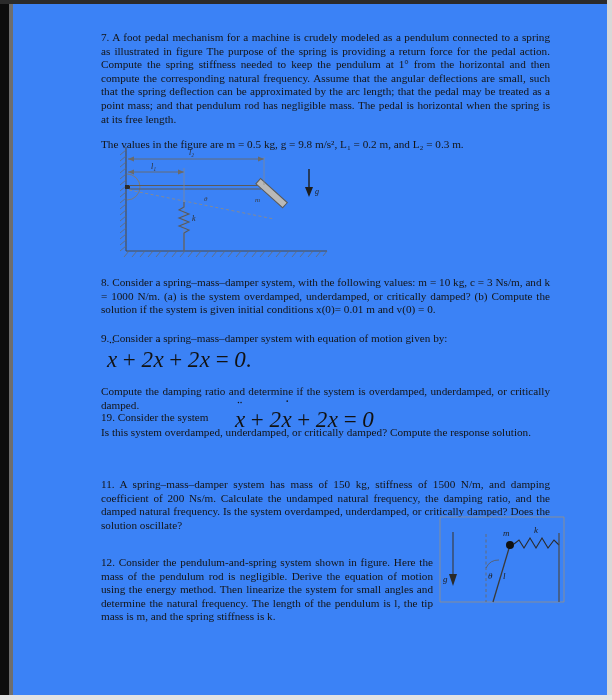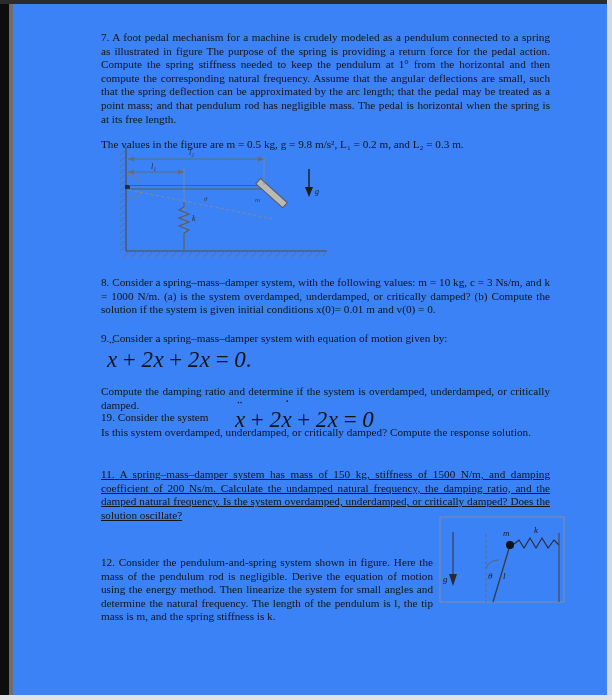--- a/index.html
+++ b/index.html
@@ -190,21 +190,21 @@
 
   <div class="para nojust" style="left:88px;top:407px;width:200px;">
     <span>19.</span>
     <span>Consider the system</span>
   </div>
   <div class="eq" style="position:absolute;left:222px;top:403px;">
     <span class="ddot">x</span><span class="op"> + </span>2<span class="sdot">x</span><span class="op"> + </span>2x<span class="op"> = </span>0
   </div>
   <div class="para" style="left:88px;top:422px;width:449px;">Is this system overdamped, underdamped, or critically damped? Compute the response solution.</div>
 
-  <div class="para" style="left:88px;top:464px;width:449px;text-decoration:underline;">
+  <div class="para" style="left:88px;top:474px;width:449px;">
     <span>11.</span>
     <span>A spring–mass–damper system has mass of 150 kg, stiffness of 1500 N/m, and damping coefficient of 200 Ns/m. Calculate the undamped natural frequency, the damping ratio, and the damped natural frequency. Is the system overdamped, underdamped, or critically damped? Does the solution oscillate?</span>
   </div>
 
   <div class="para" style="left:88px;top:542px;width:332px;margin-top:10px;">
     <span>12.</span>
     <span>Consider the pendulum-and-spring system shown in figure. Here the mass of the pendulum rod is negligible. Derive the equation of motion using the energy method. Then linearize the system for small angles and determine the natural frequency. The length of the pendulum is l, the tip mass is m, and the spring stiffness is k.</span>
   </div>
 
   <div class="fig" style="left:418px;top:512px;width:140px;height:92px;">

